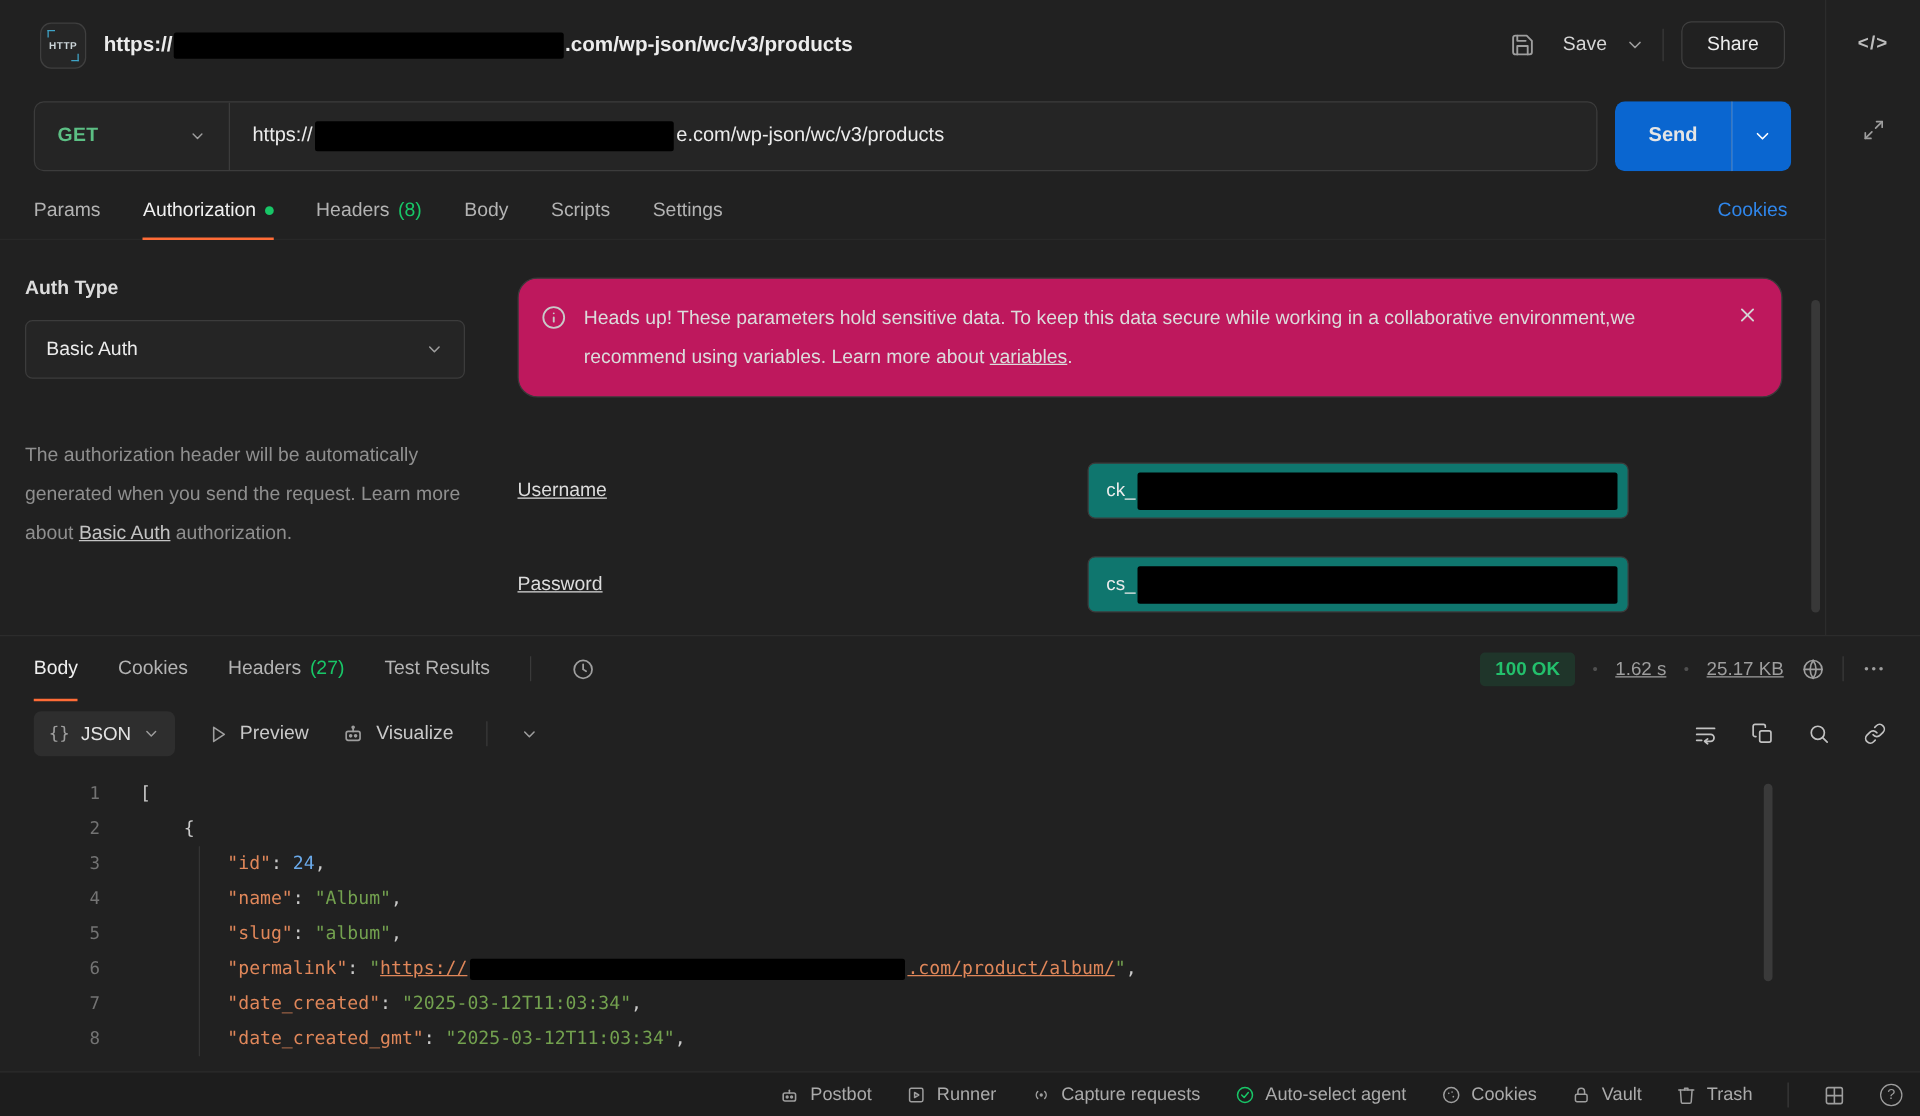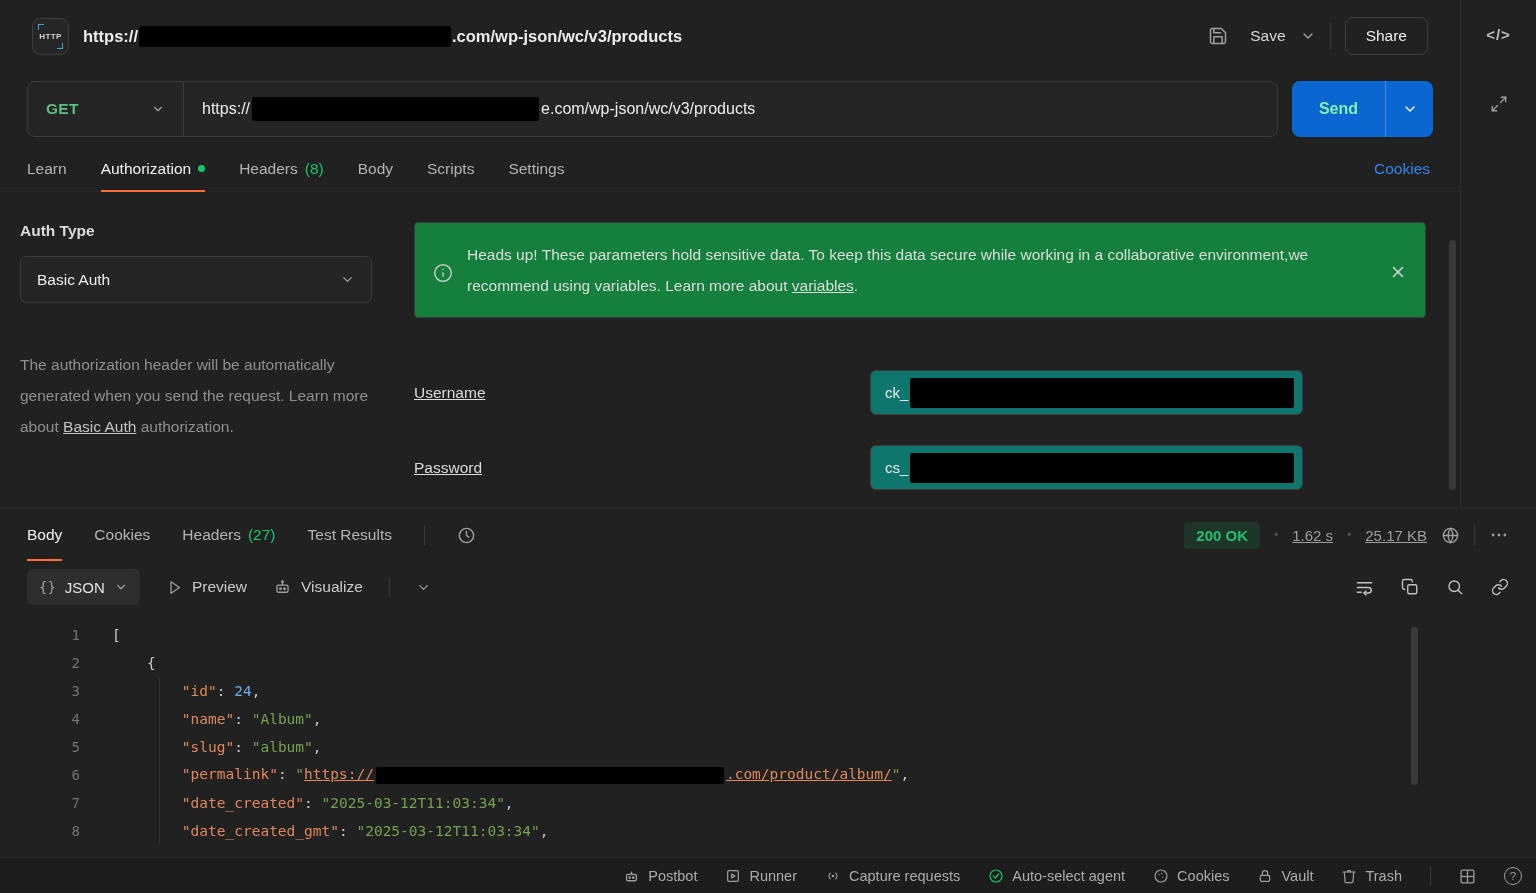--- a/index.html
+++ b/index.html
@@ -31,21 +31,21 @@
   .share-btn { border:1px solid #3f3f3f; border-radius:8px; padding:9px 20px; font-size:15.5px; color:#ececec; background:transparent; cursor:pointer; font-family:inherit; }
 
   
   .request-row { height:74px; padding:0 27px; display:flex; gap:14px; align-items:center; }
   .url-box { flex:1; display:flex; align-items:center; height:56px; border:1px solid #3c3c3c; border-radius:8px; background:#252525; overflow:hidden; }
   .method { width:156px; height:100%; display:flex; align-items:center; padding:0 18px; gap:8px; border-right:1px solid #3c3c3c; cursor:pointer; }
   .method-label { color:#5cbf84; font-weight:600; font-size:15.5px; flex:1; letter-spacing:.3px; }
   .url-input { flex:1; display:flex; align-items:center; padding:0 18px; font-size:16px; color:#ececec; white-space:nowrap; }
   .redact-url { width:287px; height:24px; margin:0 2px; }
   .send-group { display:flex; height:56px; border-radius:8px; overflow:hidden; flex-shrink:0; }
-  .send-main { background:#0a66d0; color:#86efac; font-size:16px; font-weight:600; padding:0 27px; display:flex; align-items:center; border:none; cursor:pointer; font-family:inherit; }
+  .send-main { background:#0a66d0; color:#e5e5e5; font-size:16px; font-weight:600; padding:0 27px; display:flex; align-items:center; border:none; cursor:pointer; font-family:inherit; }
   .send-caret { background:#0a66d0; width:48px; display:flex; align-items:center; justify-content:center; border-left:1px solid rgba(255,255,255,.25); color:#fff; cursor:pointer; }
   .send-caret .icon{ color:#fff; }
 
   
   .req-tabs { display:flex; align-items:center; gap:34px; padding:0 30px 0 27px; height:46px; border-bottom:1px solid #282828; }
   .tab { display:flex; align-items:center; gap:7px; color:#b3b3b3; font-size:15.5px; cursor:pointer; height:100%; position:relative; white-space:nowrap; }
   .tab .count { color:#18c667; }
   .tab.active { color:#f0f0f0;align-items:center; }
   .tab.active::after { content:""; position:absolute; left:0; right:0; bottom:-1px; height:2px; background:#ff6c37; }
   .dot-indicator { width:7px; height:7px; border-radius:50%; background:#18c667; }
@@ -55,21 +55,21 @@
   
   .auth-area { flex:1; display:flex; padding-top:22px; min-height:0; }
   .auth-left { width:398px; padding:0 26px 0 20px; flex-shrink:0; }
   .auth-type-label { font-weight:700; font-size:15.5px; color:#dcdcdc; margin:8px 0 16px; }
   .auth-select { height:47px; border:1px solid #3c3c3c; border-radius:6px; background:#252525; display:flex; align-items:center; padding:0 16px; font-size:15.5px; color:#ececec; cursor:pointer; }
   .auth-select .icon { margin-left:auto; }
   .auth-desc { margin-top:46px; color:#8f8f8f; font-size:15.5px; line-height:31px; }
   .link-underline { text-decoration:underline; cursor:pointer; }
   .auth-desc .link-underline { color:#c4c4c4; }
   .auth-right { flex:1; padding:0 34px 0 16px; min-width:0; }
-  .warning-box { margin-top:8px; border:1px solid #3a3a3a; border-radius:4px; padding:16px 18px; display:flex; gap:14px; align-items:center; background:#15803d; }
+  .warning-box { margin-top:8px; border:1px solid #3a3a3a; border-radius:16px; padding:16px 18px; display:flex; gap:14px; align-items:flex-start; background:#be185d; }
   .warning-box .info { margin-top:5px; }
   .warning-text { flex:1; font-size:15.5px; line-height:31px; color:#dcdcdc; }
   .close-btn { margin-top:4px; cursor:pointer; color:#d5d5d5; }
   .cred-row { display:flex; align-items:center; margin-top:52px; }
   .cred-row.second { margin-top:30px; }
   .cred-label { width:456px; font-size:15.5px; color:#dcdcdc; flex-shrink:0;text-decoration:underline; }
   .cred-input { width:433px; height:45px; border:1px solid #3c3c3c; border-radius:6px; background:#0f766e; display:flex; align-items:center; padding:0 8px 0 14px; gap:2px; cursor:text; }
   .cred-input .val { font-size:15px; color:#ececec; }
   .redact-cred { flex:1; height:30px; }
 
@@ -168,21 +168,21 @@
             <svg width="16" height="16" viewBox="0 0 24 24" fill="none" stroke="currentColor" stroke-width="2" stroke-linecap="round" stroke-linejoin="round">
                 <polyline points="6 9 12 15 18 9"></polyline>
               </svg>
           </span>
         </div>
       </div>
     </div>
 
     <div class="req-tabs">
       <div class="tab">
-        <span>Learn</span>
+        <span>Params</span>
       </div>
       <div class="tab active">
         <span>Authorization</span>
         <span class="dot-indicator"></span>
       </div>
       <div class="tab">
         <span>Headers</span>
         <span class="count">(8)</span>
       </div>
       <div class="tab">
@@ -282,21 +282,21 @@
     </div>
     <div class="v-div-sm"></div>
     <span class="icon">
       <svg width="19" height="19" viewBox="0 0 24 24" fill="none" stroke="currentColor" stroke-width="1.8" stroke-linecap="round" stroke-linejoin="round">
           <circle cx="12" cy="12" r="9"></circle>
           <polyline points="12 7 12 12 15 14"></polyline>
         </svg>
     </span>
 
     <div class="resp-meta">
-      <span class="status-badge">200 OK</span>
+      <span class="status-badge">100 OK</span>
       <span class="meta-dot">•</span>
       <span class="meta-text">1.62 s</span>
       <span class="meta-dot">•</span>
       <span class="meta-text">25.17 KB</span>
       <span class="icon">
         <svg width="19" height="19" viewBox="0 0 24 24" fill="none" stroke="currentColor" stroke-width="1.7" stroke-linecap="round" stroke-linejoin="round">
             <circle cx="12" cy="12" r="9"></circle>
             <line x1="3" y1="12" x2="21" y2="12"></line>
             <path d="M12 3a15 15 0 0 1 0 18"></path>
             <path d="M12 3a15 15 0 0 0 0 18"></path>

